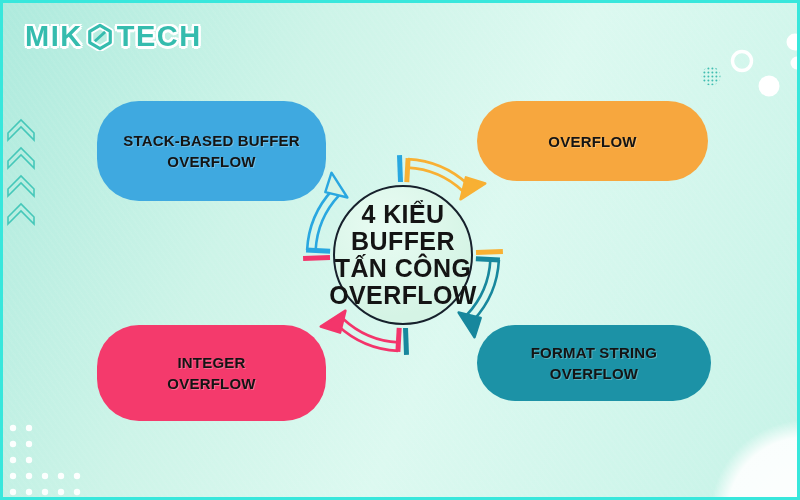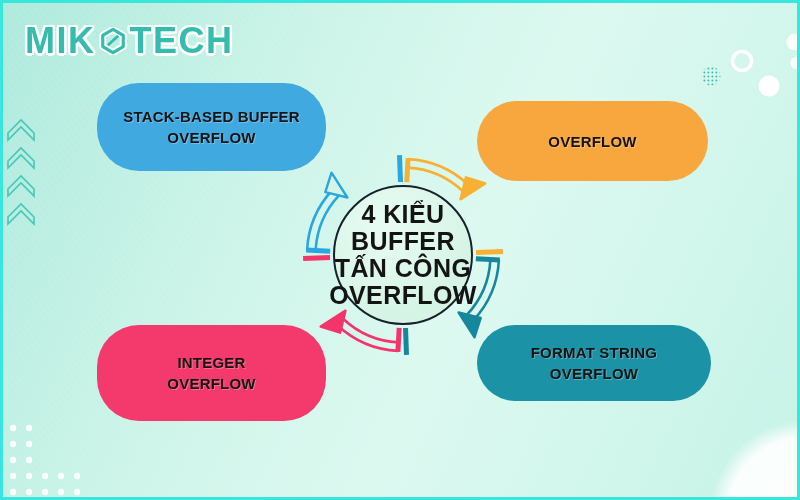--- a/index.html
+++ b/index.html
@@ -13,38 +13,38 @@
       linear-gradient(115deg, var(--bg-a,#aeeadd) 0%, var(--bg-b,#cdf4e8) 32%, var(--bg-c,#dcf9f0) 58%, var(--bg-d,#c6f3e7) 100%);
   }
   svg.layer{position:absolute; left:0; top:0; width:800px; height:500px; pointer-events:none;}
   .deco-layer{z-index:1;} .arrow-layer{z-index:3;}
 
   .logo{
     position:absolute; left:22px; top:17px; z-index:2;
     display:flex; align-items:center; gap:2px;
   }
   .logo-text{
-    font-size:36px; font-weight:800; letter-spacing:1.5px;
+    font-size:29px; font-weight:800; letter-spacing:1.5px;
     color:var(--logo-color,#35bcae);
     text-shadow:-2px -2px 0 #fff,2px -2px 0 #fff,-2px 2px 0 #fff,2px 2px 0 #fff,
                  0 -2.5px 0 #fff,0 2.5px 0 #fff,-2.5px 0 0 #fff,2.5px 0 0 #fff;
   }
   .logo-hex{display:block; margin:0 1px;}
 
   .pill{
     position:absolute; z-index:2; border-radius:42px;
     display:flex; flex-direction:column; align-items:center; justify-content:center;
     text-align:center;
   }
   .pill span{
     font-size:15px; font-weight:700; color:var(--text-dark,#141414);
     line-height:21px; letter-spacing:0.2px;
     text-shadow:1px 1px 0 rgba(255,255,255,0.25);
   }
-  .pill-stack  {left:94px;  top:80px;  width:229px; height:88px;}
+  .pill-stack  {left:94px;  top:98px;  width:229px; height:100px;}
   .pill-heap   {left:474px; top:98px;  width:231px; height:80px;}
   .pill-integer{left:94px;  top:322px; width:229px; height:96px;}
   .pill-format {left:474px; top:322px; width:234px; height:76px;}
 
   .center-circle{
     position:absolute; z-index:4; left:330px; top:182px; width:140px; height:140px;
     border-radius:50%;
     background:radial-gradient(circle at 38% 30%, #e9fcf3 0%, var(--circle-fill,#d5f4e5) 70%);
     border:2.5px solid var(--circle-border,#17212c);
     box-sizing:border-box;

